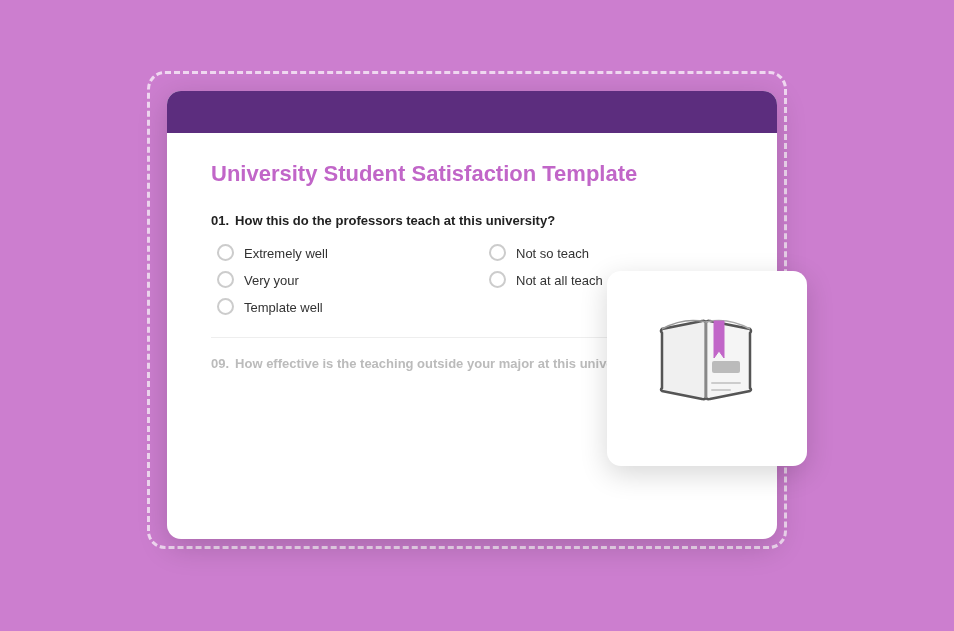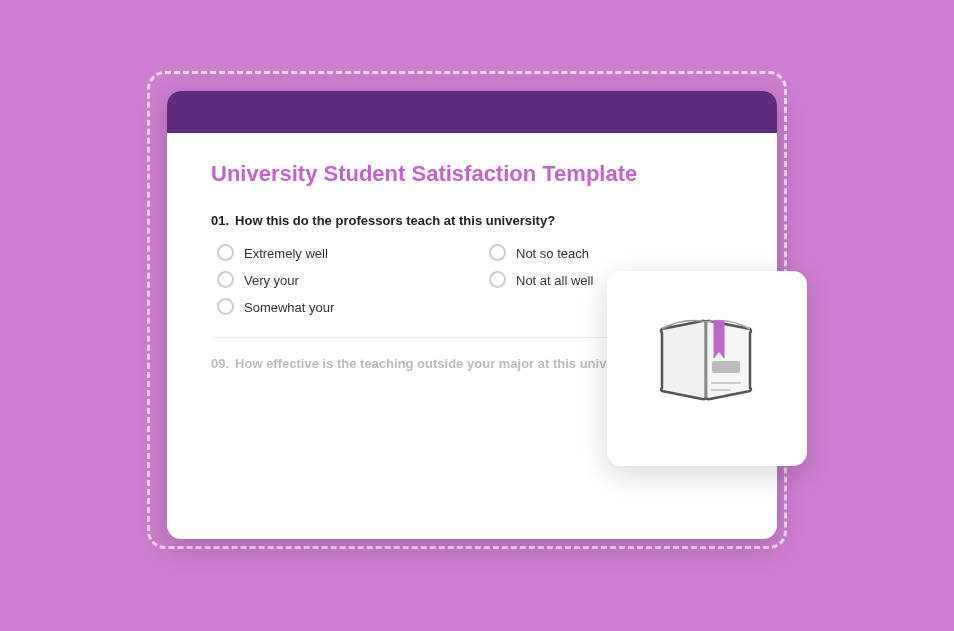--- a/index.html
+++ b/index.html
@@ -167,25 +167,25 @@
           <div class="option-item">
             <div class="radio-circle"></div>
             <span>Not so teach</span>
           </div>
           <div class="option-item">
             <div class="radio-circle"></div>
             <span>Very your</span>
           </div>
           <div class="option-item">
             <div class="radio-circle"></div>
-            <span>Not at all well</span>
-          </div>
-          <div class="option-item">
-            <div class="radio-circle"></div>
-            <span>Somewhat your</span>
+            <span>Not at all teach</span>
+          </div>
+          <div class="option-item">
+            <div class="radio-circle"></div>
+            <span>Template well</span>
           </div>
         </div>
       </div>
 
       <div class="divider"></div>
 
       <div class="question-block question-block-2">
         <div class="question-label">
           <span class="question-number">09.</span>
           <span>How effective is the teaching outside your major at this university?</span>

